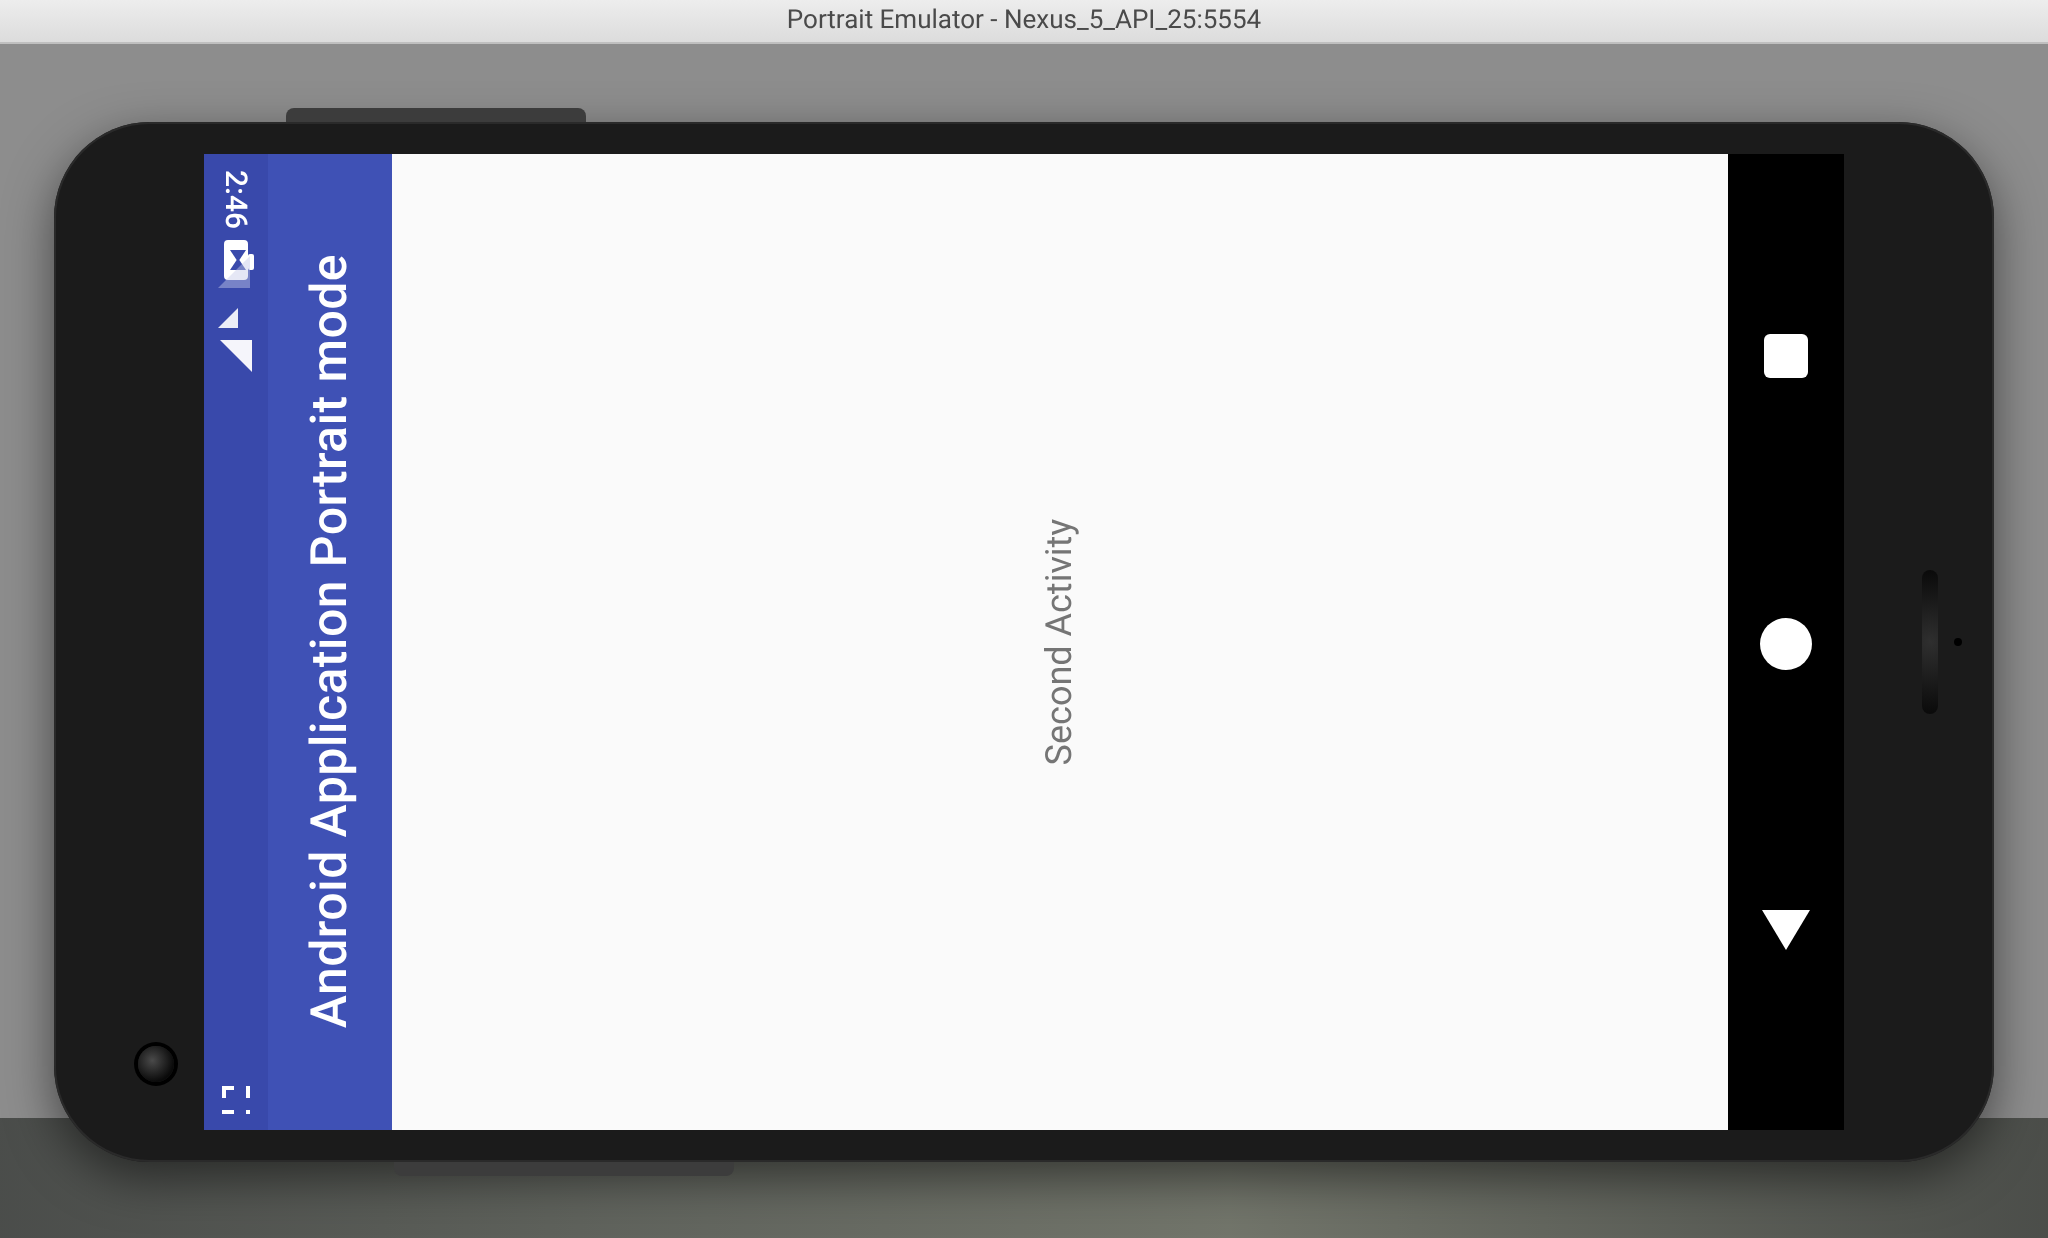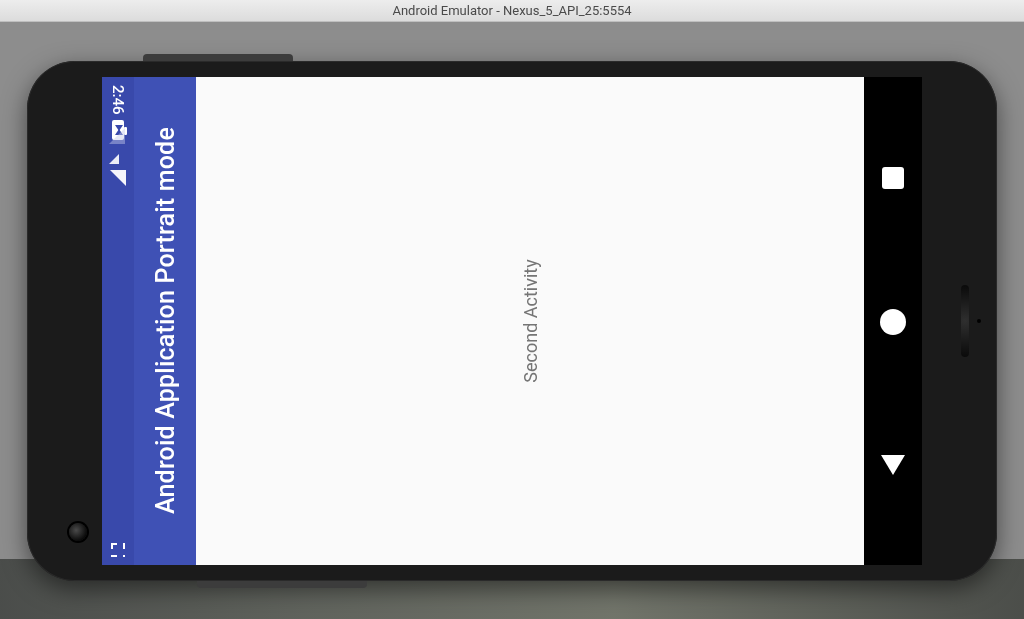--- a/index.html
+++ b/index.html
@@ -246,21 +246,21 @@
       width: 0; height: 0;
       border-left: 12px solid transparent;
       border-right: 12px solid transparent;
       border-top: 20px solid #fff;
     }
   </style>
 </head>
 <body>
 
 <div class="mac-titlebar">
-  <span>Android Emulator - Nexus_5_API_25:5554</span>
+  <span>Portrait Emulator - Nexus_5_API_25:5554</span>
 </div>
 
 <div class="emulator-surface">
   <div class="wallpaper-edge"></div>
 
   <div class="phone">
     <div class="power-btn"></div>
     <div class="vol-btn"></div>
     <div class="speaker"></div>
     <div class="camera"></div>

